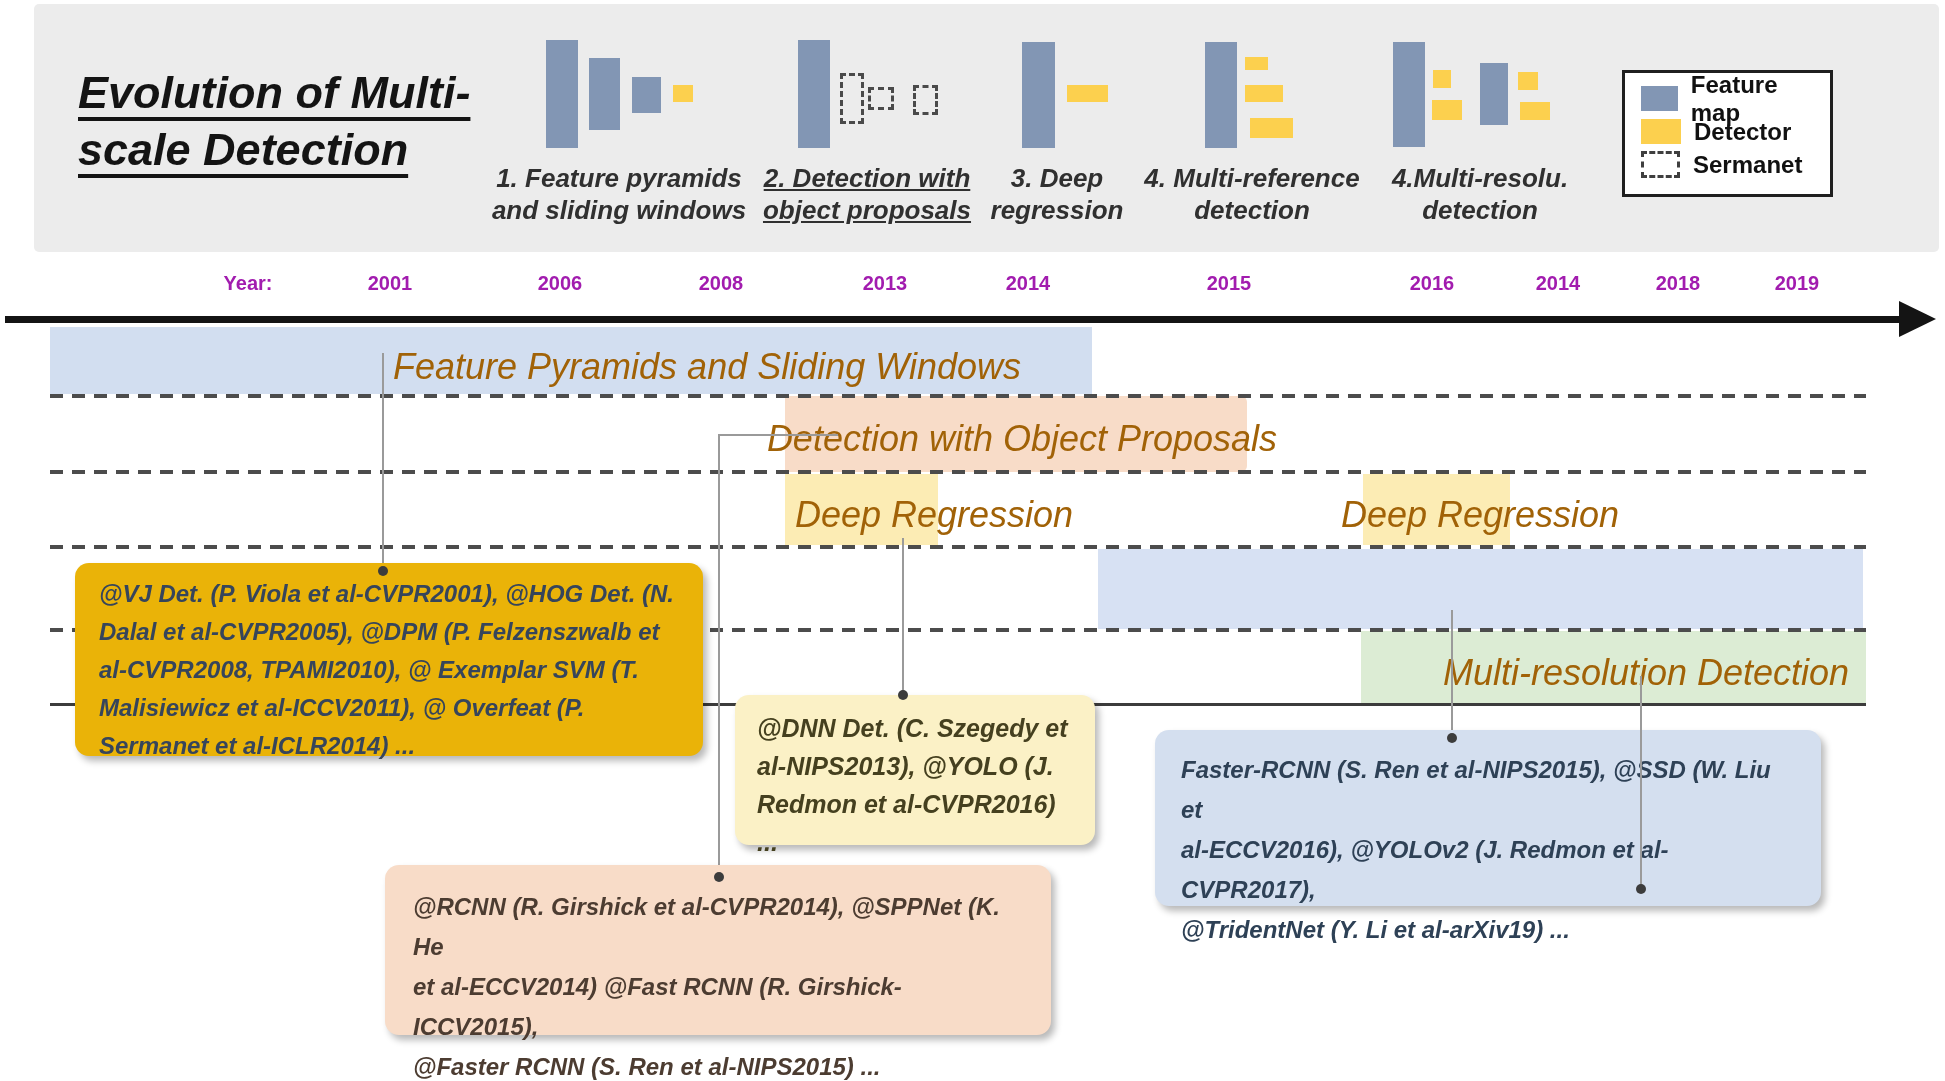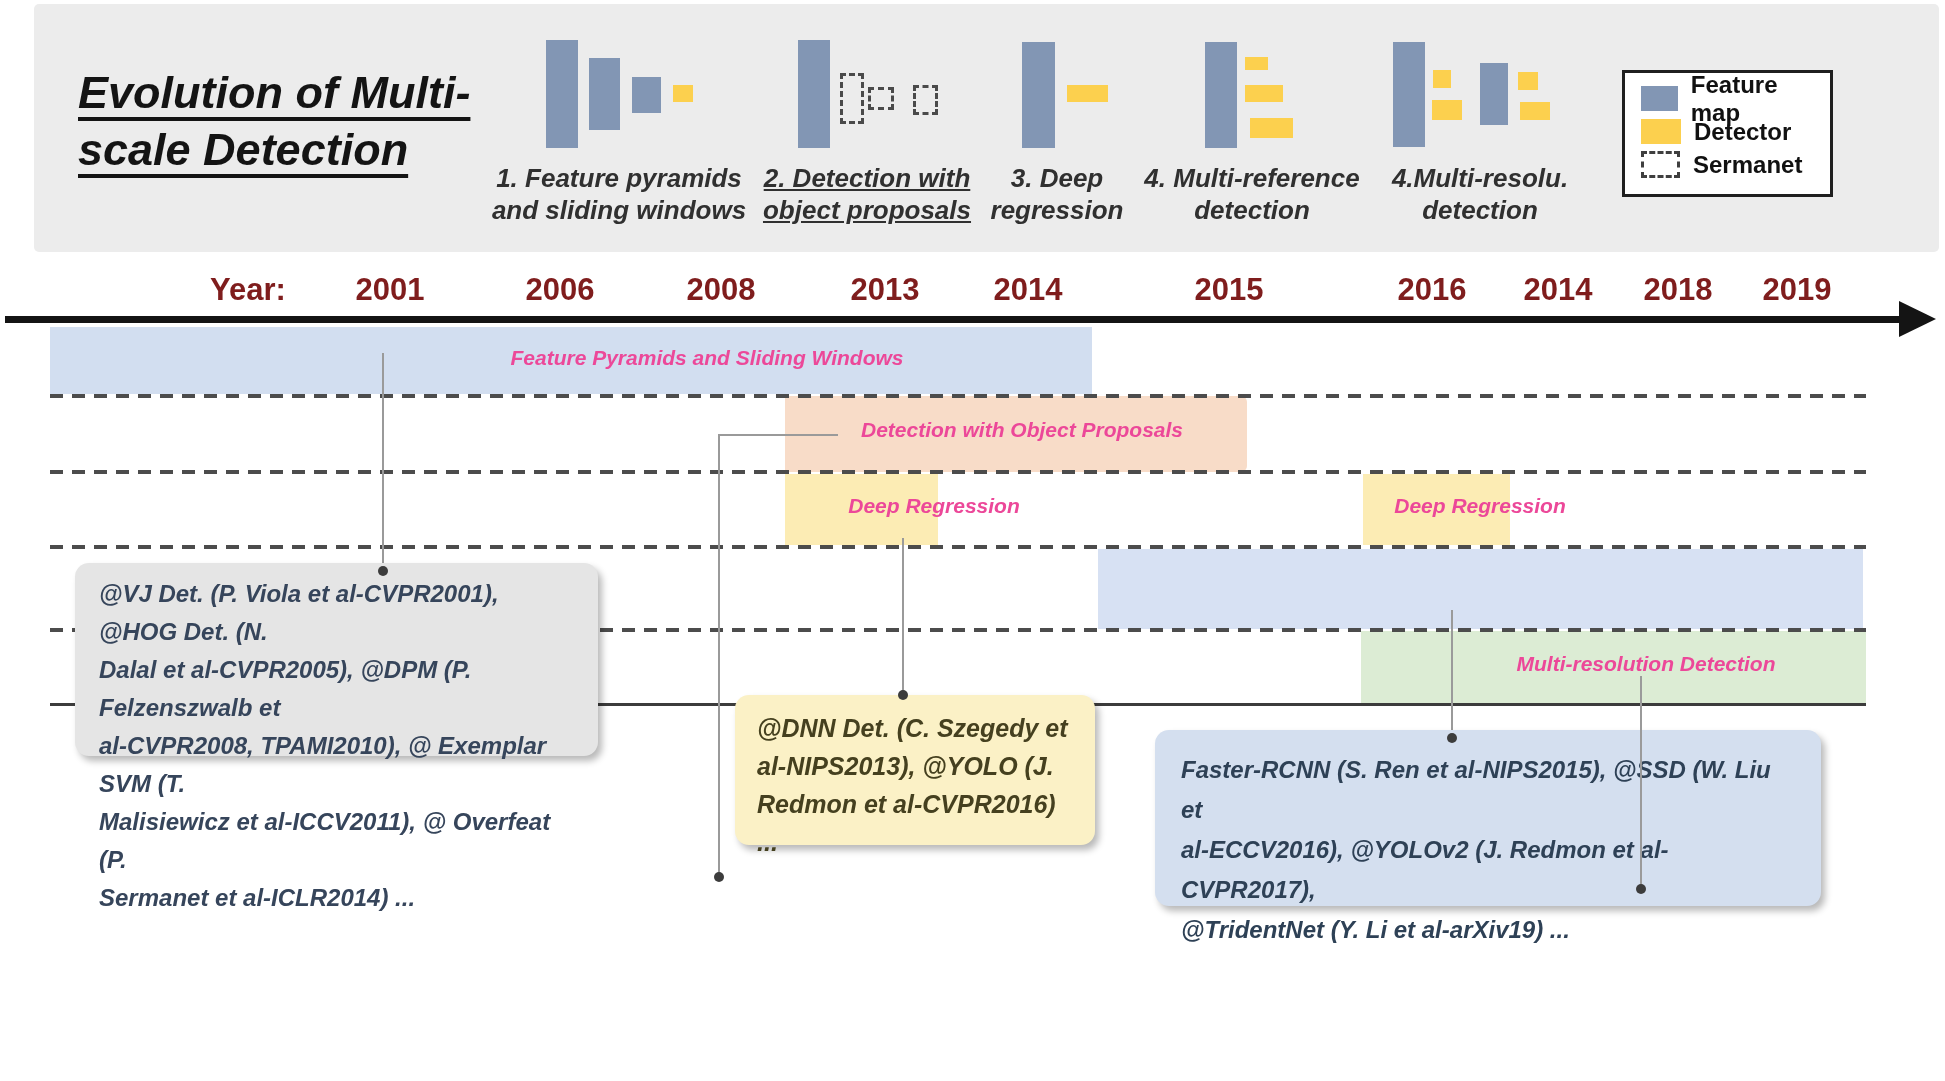--- a/index.html
+++ b/index.html
@@ -42,47 +42,47 @@
   
   .legend{left:1622px;top:70px;width:211px;height:127px;background:#ffffff;border:3px solid #1f1f1f;
           box-sizing:border-box;display:flex;flex-direction:column;gap:6px;padding:12px 8px 0 16px;}
   .lrow{display:flex;align-items:center;height:27px;}
   .sw-fm{width:40px;height:25px;background:#8296b4;}
   .sw-det{width:40px;height:25px;background:#fcd04e;}
   .sw-prop{width:33px;height:21px;border:3px dashed #3f3f3f;}
   .llabel{margin-left:13px;font-size:24px;font-weight:bold;color:#111111;}
 
   
-  .yr{position:absolute;top:272px;transform:translateX(-50%);font-size:31px;font-weight:bold;color:#7f1d1d;}
+  .yr{position:absolute;top:272px;transform:translateX(-50%);font-size:20px;font-weight:bold;color:#a21caf;}
   .tline{left:5px;top:316px;width:1898px;height:7px;background:#141414;}
   .thead{left:1899px;top:301px;width:0;height:0;border-top:18px solid transparent;
          border-bottom:18px solid transparent;border-left:37px solid #141414;}
 
   
   .band{position:absolute;z-index:1;}
   .band-blue1{left:50px;top:327px;width:1042px;height:67px;background:#d2def0;}
   .band-salmon{left:785px;top:396px;width:462px;height:76px;background:#f8dcc8;border-radius:0 6px 6px 0;}
   .band-yelA{left:785px;top:474px;width:153px;height:71px;background:#fcecb4;}
   .band-yelB{left:1363px;top:474px;width:147px;height:71px;background:#fcecb4;}
   .band-blue2{left:1098px;top:549px;width:765px;height:80px;background:#d7e1f3;}
   .band-green{left:1361px;top:631px;width:505px;height:73px;background:#dcecd4;}
-  .bandlab{position:absolute;z-index:2;transform:translateX(-50%);font-size:21px;font-weight:bold;
-           font-style:italic;color:#ec4899;white-space:nowrap;}
+  .bandlab{position:absolute;z-index:2;transform:translateX(-50%);font-size:36px;font-weight:normal;
+           font-style:italic;color:#a16207;white-space:nowrap;}
   .dash{position:absolute;left:50px;width:1816px;height:4px;z-index:2;
         background:repeating-linear-gradient(90deg,#4c4c4c 0 13px,transparent 13px 22px);}
   .solid{left:50px;top:703px;width:1816px;height:3px;background:#3c3c3c;z-index:2;}
 
   
   .conn{position:absolute;background:#9a9a9a;z-index:3;}
   .dot{position:absolute;width:10px;height:10px;border-radius:50%;background:#3c3c3c;z-index:6;}
 
   
   .box{position:absolute;z-index:4;border-radius:14px;box-sizing:border-box;
        box-shadow:4px 5px 7px rgba(0,0,0,0.28);font-weight:bold;font-style:italic;white-space:pre-line;}
-  .box-blue{left:75px;top:563px;width:523px;height:193px;background:#e5e5e5;color:#36455b;
+  .box-blue{left:75px;top:563px;width:628px;height:193px;background:#eab308;color:#36455b;
             font-size:24px;line-height:38px;padding:12px 24px;}
   .box-yellow{left:735px;top:695px;width:360px;height:150px;background:#fbf1c6;color:#45401f;
               font-size:25px;line-height:38px;padding:14px 22px;}
   .box-salmon{left:385px;top:865px;width:666px;height:170px;background:#f8dcc8;color:#4c3c31;
               font-size:24px;line-height:40px;padding:22px 28px;}
   .box-blue2{left:1155px;top:730px;width:666px;height:176px;background:#d4dfef;color:#2e4156;
              font-size:24px;line-height:40px;padding:20px 26px;}
   .box-green{left:1270px;top:890px;width:636px;height:180px;background:#dcecd4;color:#3c5140;
              font-size:24px;line-height:40px;padding:18px 26px;}
   .over{z-index:5;}
@@ -204,17 +204,20 @@
   <div class="dot" style="left:1636px;top:884px"></div>
 
   <div class="box box-blue">@VJ Det. (P. Viola et al-CVPR2001), @HOG Det. (N.
 Dalal et al-CVPR2005), @DPM (P. Felzenszwalb et
 al-CVPR2008, TPAMI2010), @ Exemplar SVM (T.
 Malisiewicz et al-ICCV2011), @ Overfeat (P.
 Sermanet et al-ICLR2014) ...</div>
   <div class="box box-yellow">@DNN Det. (C. Szegedy et
 al-NIPS2013), @YOLO (J.
 Redmon et al-CVPR2016) ...</div>
+  <div class="box box-salmon">@RCNN (R. Girshick et al-CVPR2014), @SPPNet (K. He
+et al-ECCV2014) @Fast RCNN (R. Girshick-ICCV2015),
+@Faster RCNN (S. Ren et al-NIPS2015) ...</div>
   <div class="box box-blue2">Faster-RCNN (S. Ren et al-NIPS2015), @SSD (W. Liu et
 al-ECCV2016), @YOLOv2 (J. Redmon et al-CVPR2017),
 @TridentNet (Y. Li et al-arXiv19) ...</div>
 
 </div>
 
 </body></html>

